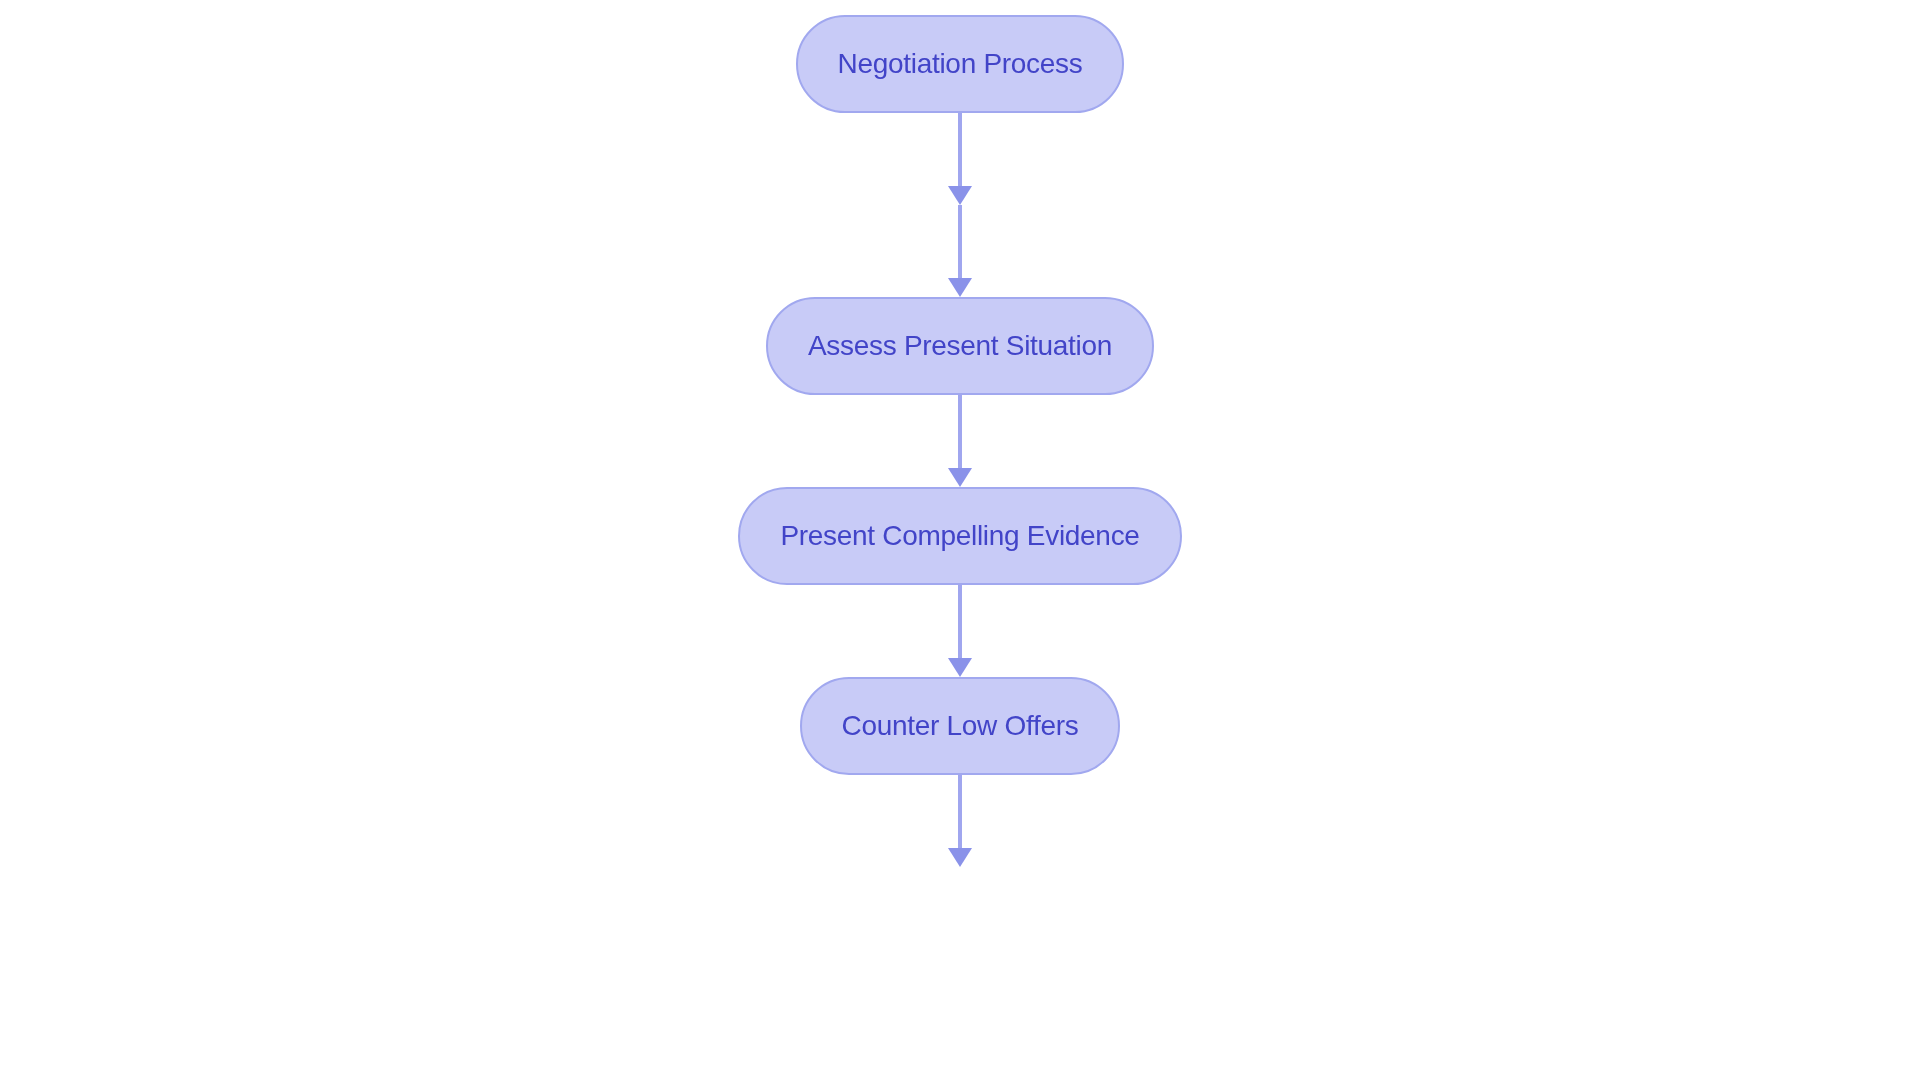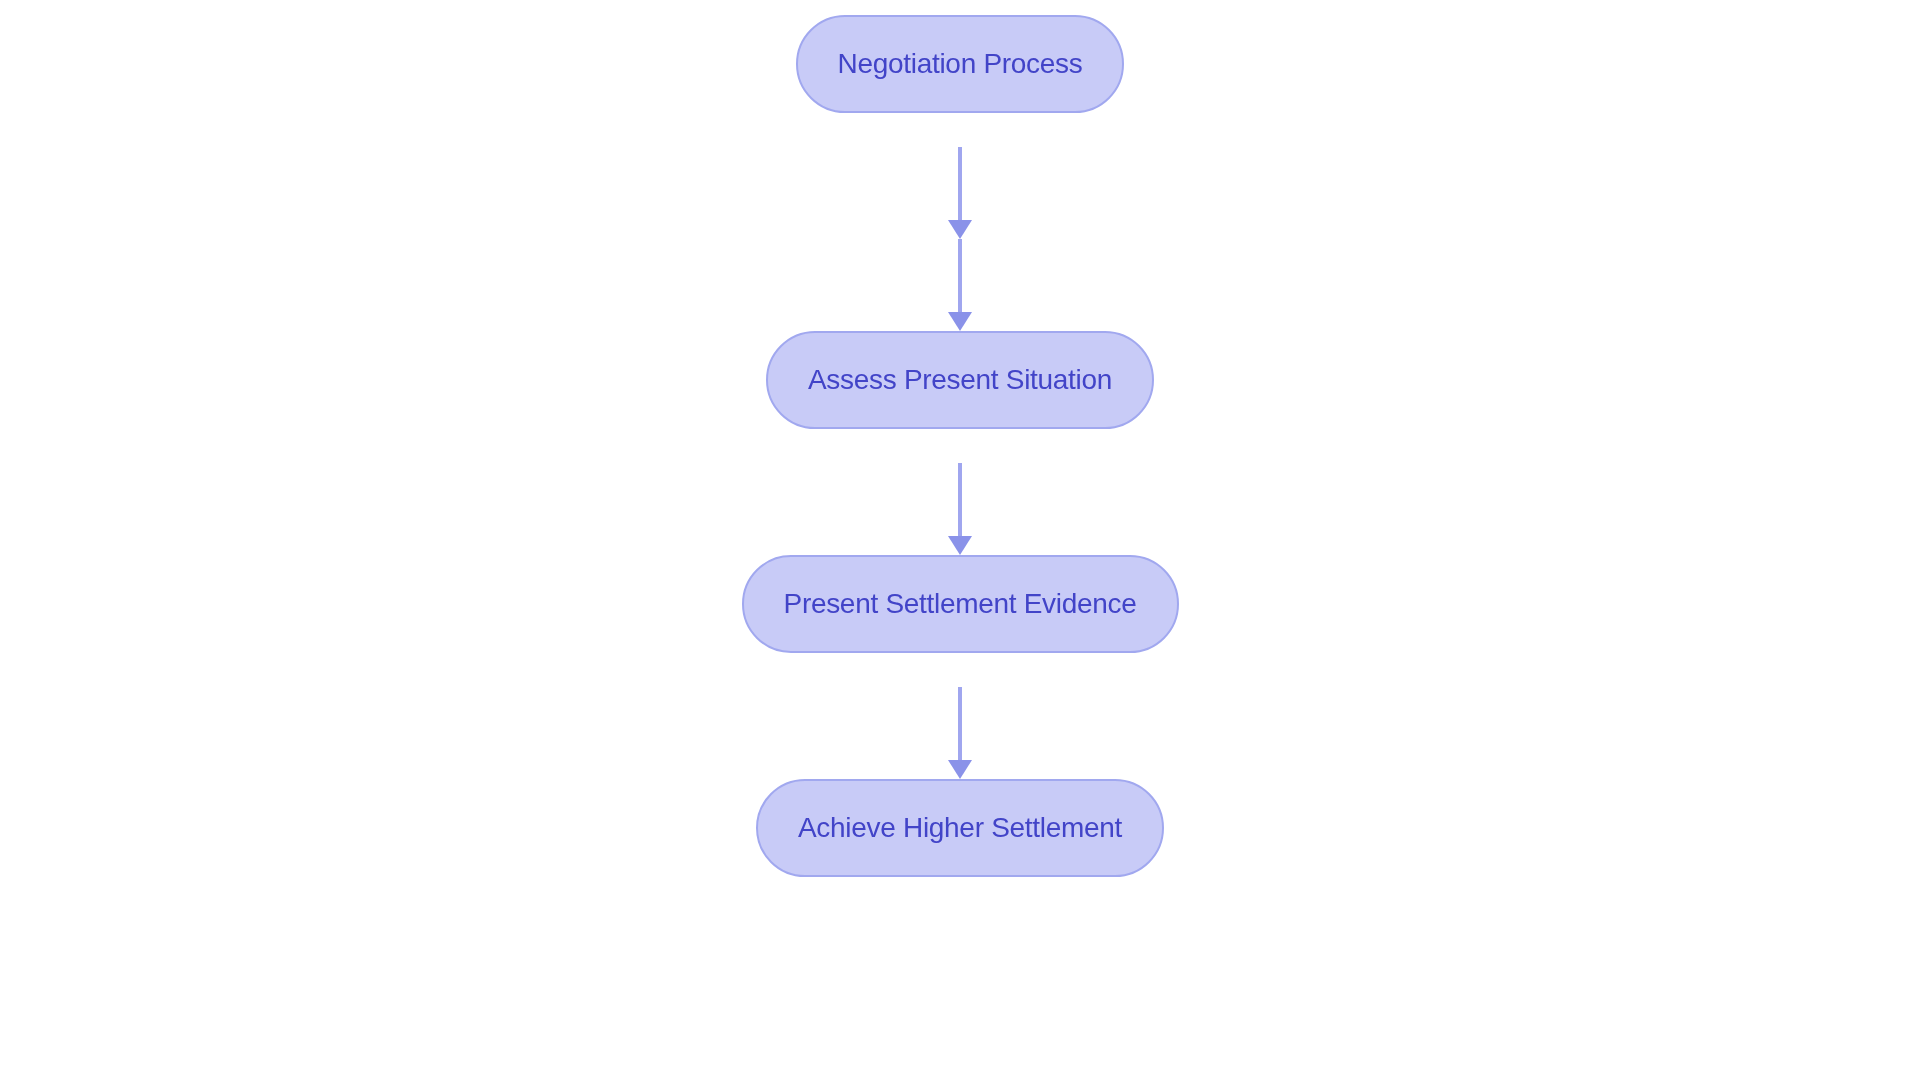--- a/index.html
+++ b/index.html
@@ -17,21 +17,20 @@
     flex-direction: column;
     align-items: center;
     padding-top: 15px;
     box-sizing: border-box;
     overflow: hidden;
   }
   .flow-step {
     display: flex;
     flex-direction: column;
     align-items: center;
-    gap: 34px;
   }
   .node {
     height: 98px;
     border-radius: 49px;
     background: var(--node-fill, #c8cbf7);
     border: 2px solid var(--node-border, #a1a8ef);
     color: var(--node-text, #4244c8);
     display: flex;
     align-items: center;
     justify-content: center;
@@ -89,28 +88,31 @@
         <span class="node-label">Assess Present Situation</span>
       </div>
       <div class="arrow">
         <div class="arrow-line"></div>
         <div class="arrow-head"></div>
       </div>
     </div>
 
     <div class="flow-step">
       <div class="node">
-        <span class="node-label">Present Settlement Evidence</span>
+        <span class="node-label">Present Compelling Evidence</span>
       </div>
       <div class="arrow">
         <div class="arrow-line"></div>
         <div class="arrow-head"></div>
       </div>
     </div>
 
-
     <div class="flow-step">
       <div class="node">
-        <span class="node-label">Achieve Higher Settlement</span>
+        <span class="node-label">Counter Low Offers</span>
       </div>
+      <div class="arrow">
+        <div class="arrow-line"></div>
+        <div class="arrow-head"></div>
+      </div>
+    </div>
 
-    </div>
   </div>
 
 </body></html>

